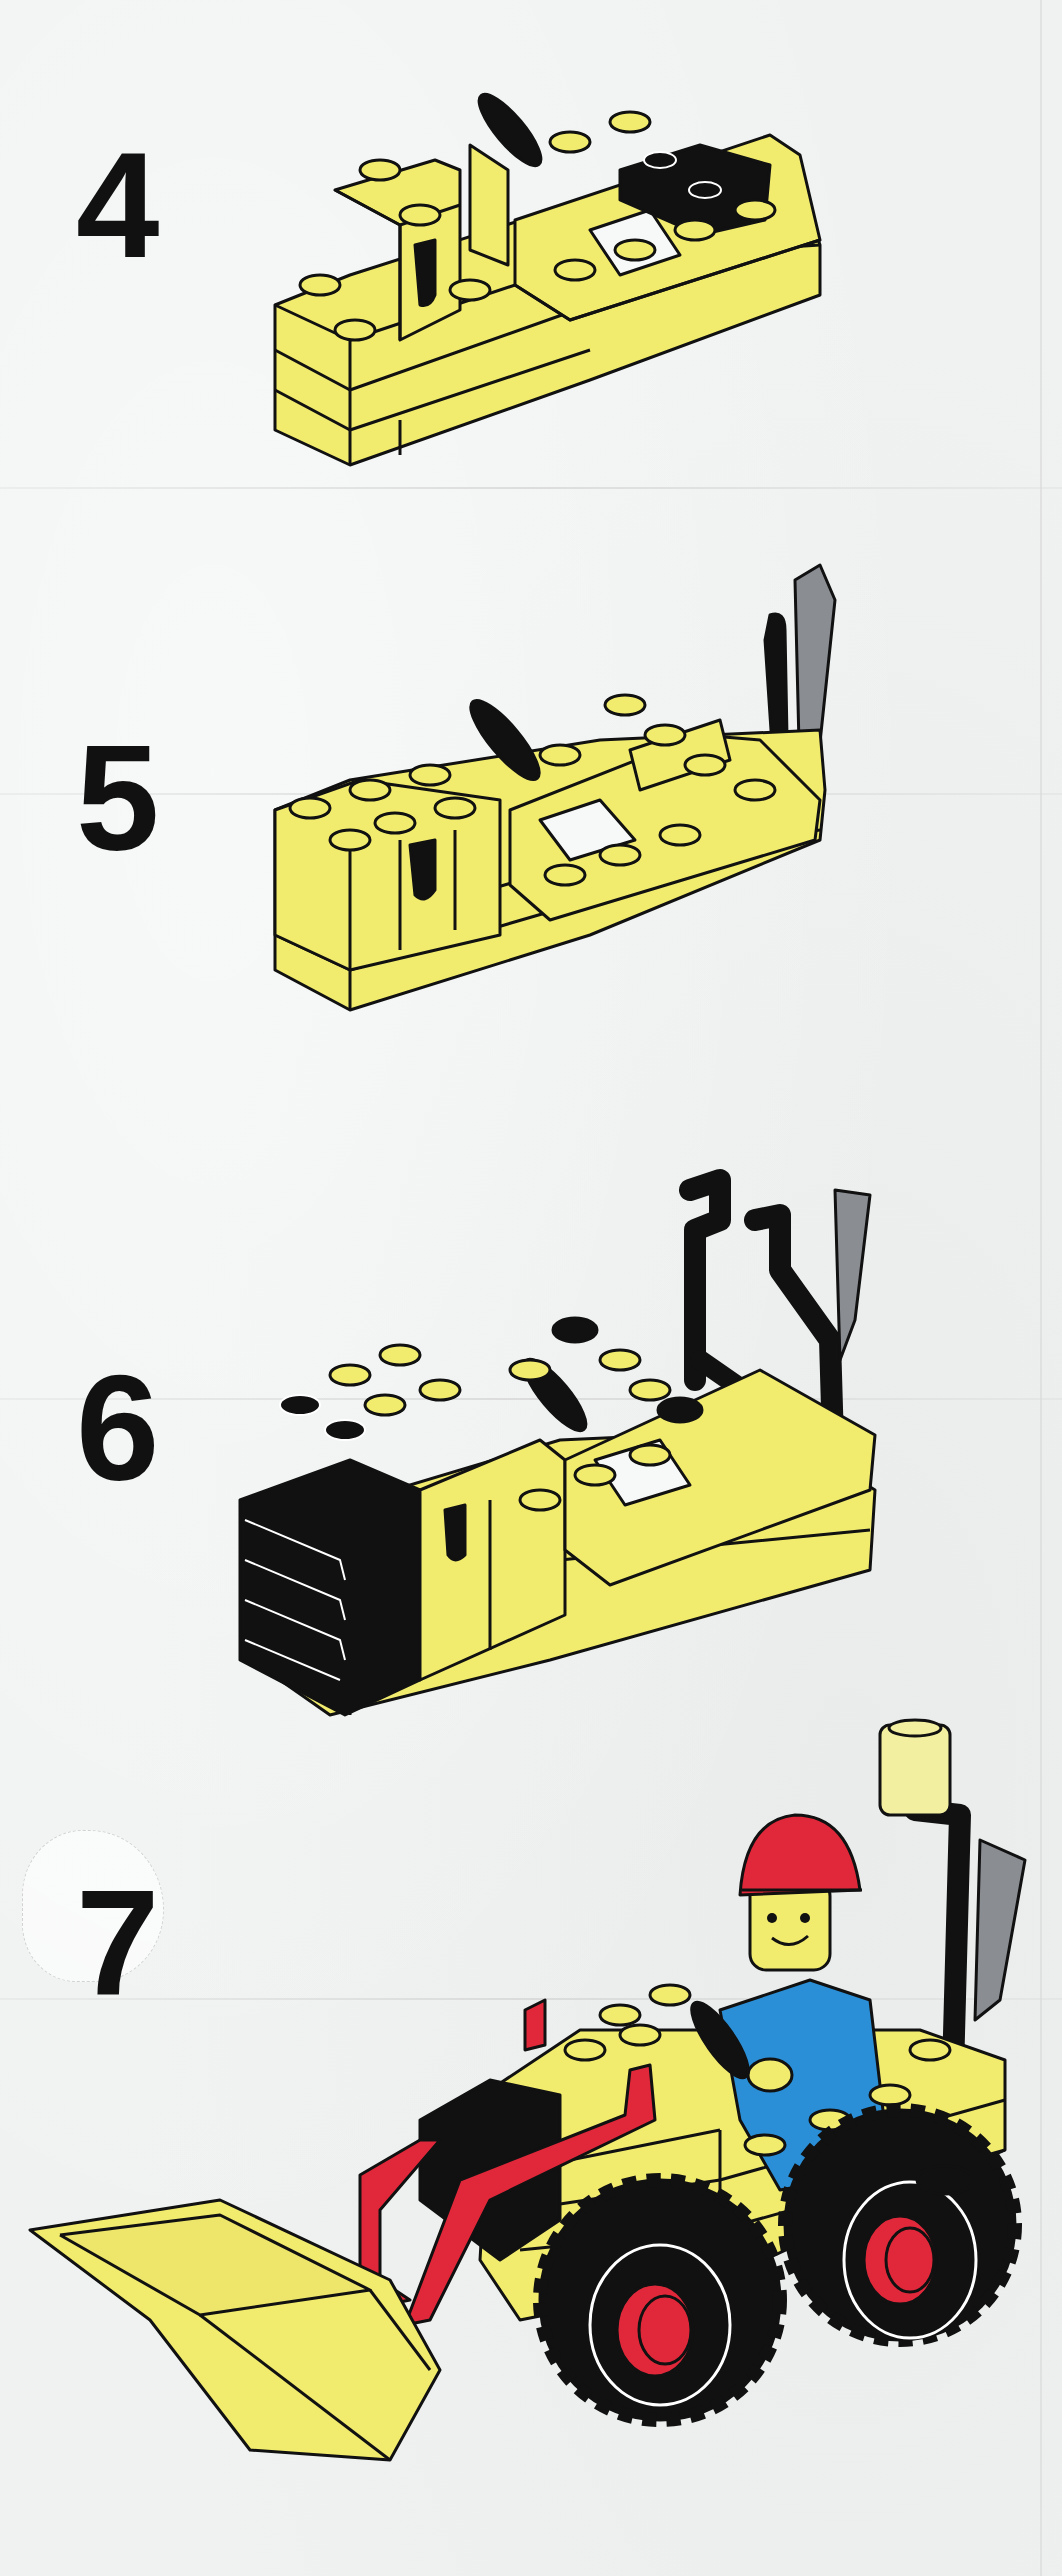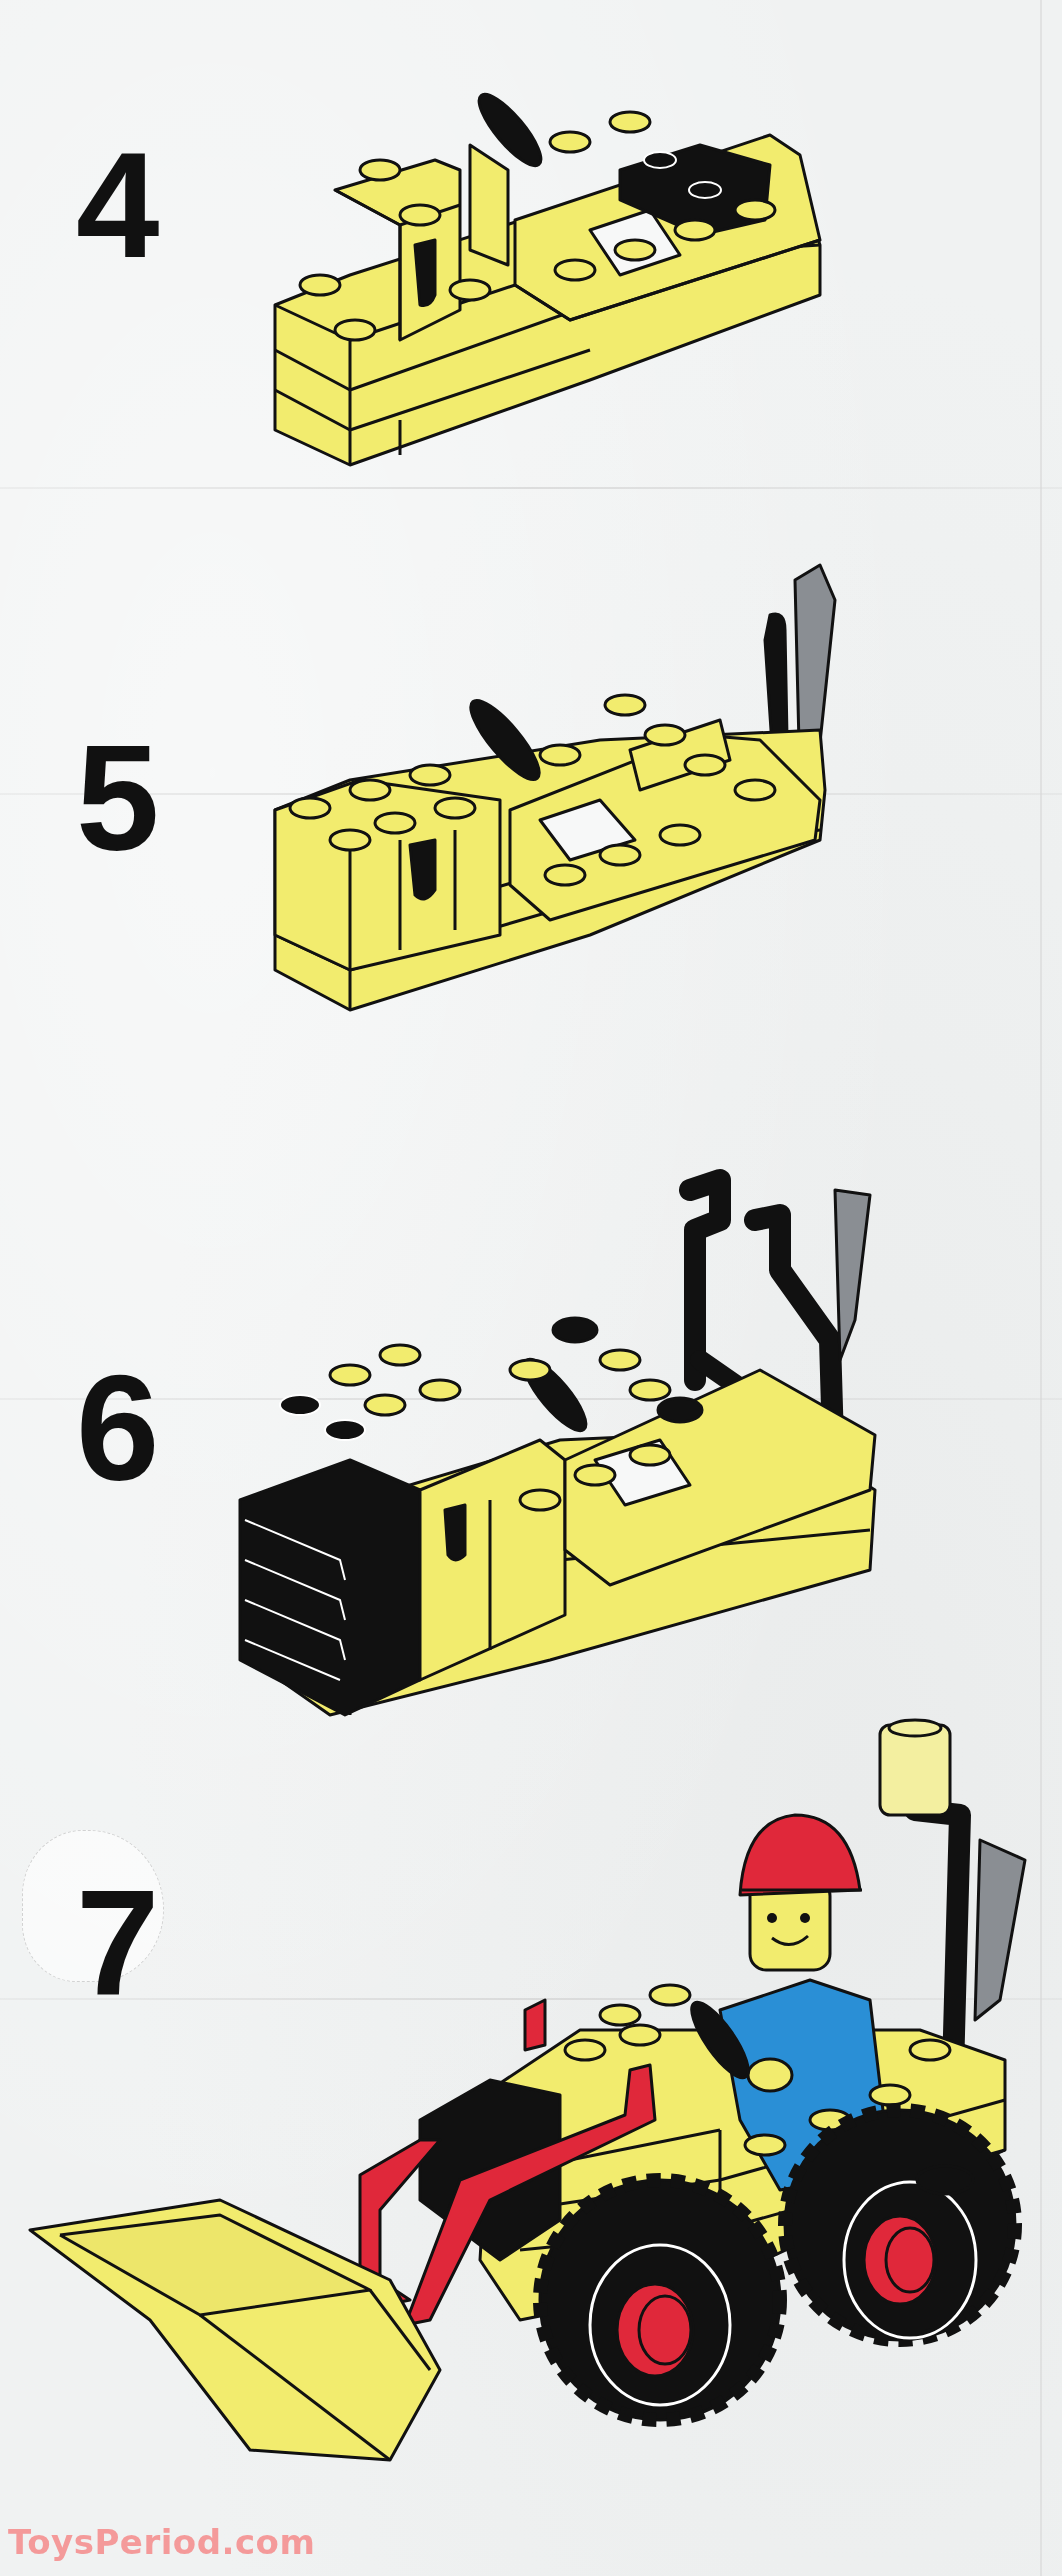--- a/index.html
+++ b/index.html
@@ -260,14 +260,13 @@
         <circle cx="880" cy="525" r="115" fill="none" stroke="#111" stroke-width="14" stroke-dasharray="14 10"></circle>
         <ellipse cx="890" cy="560" rx="66" ry="78" fill="none" stroke="#fff" stroke-width="3"></ellipse>
         <ellipse cx="880" cy="560" rx="36" ry="44" fill="#e0283a"></ellipse>
         <ellipse cx="890" cy="560" rx="24" ry="32" fill="#e0283a"></ellipse>
       </g>
 
       <ellipse cx="925" cy="480" rx="28" ry="14" fill="#111"></ellipse>
     </g>
   </svg>
 
-  <div class="watermark">ToysPeriod.com</div>
 </div>
 
 </body></html>

